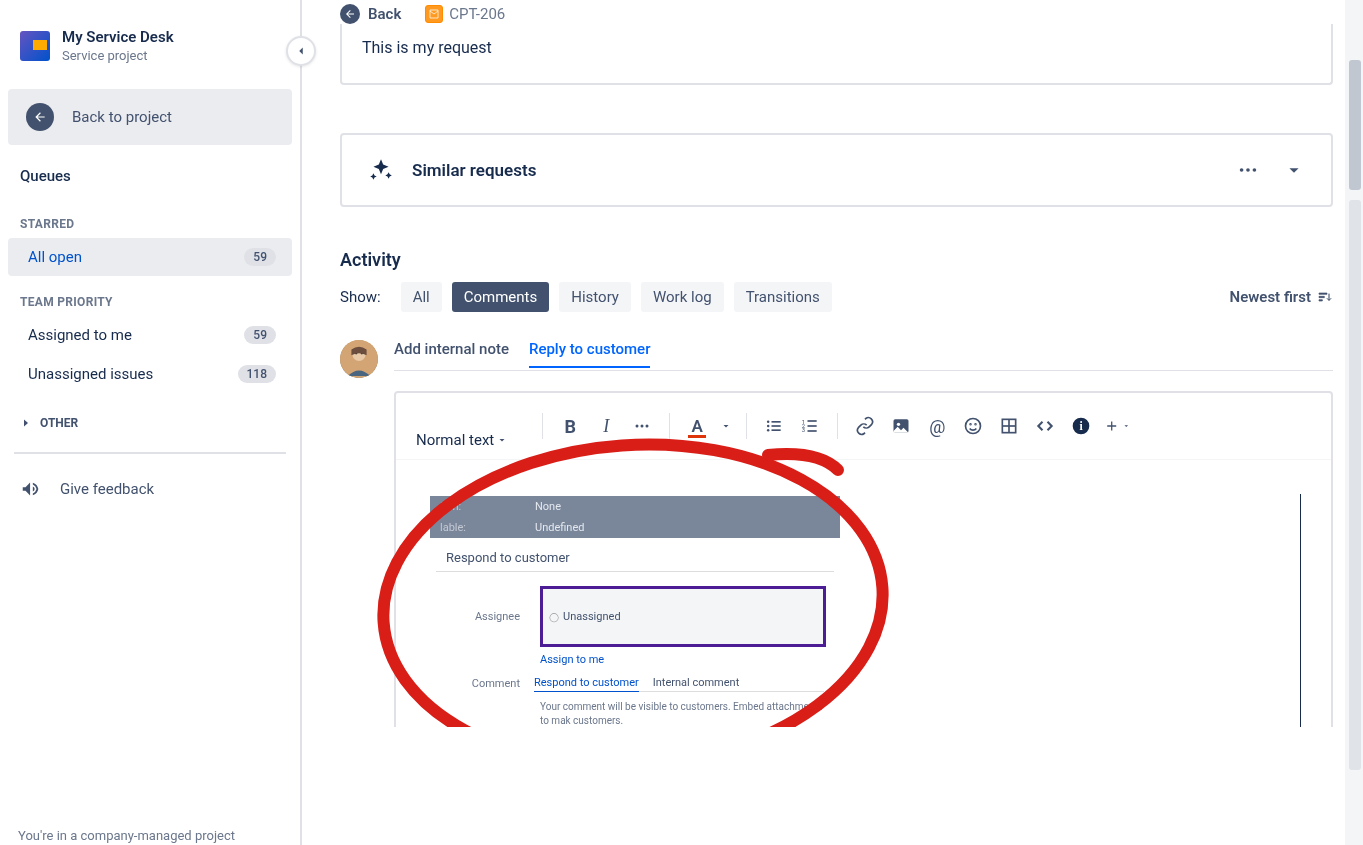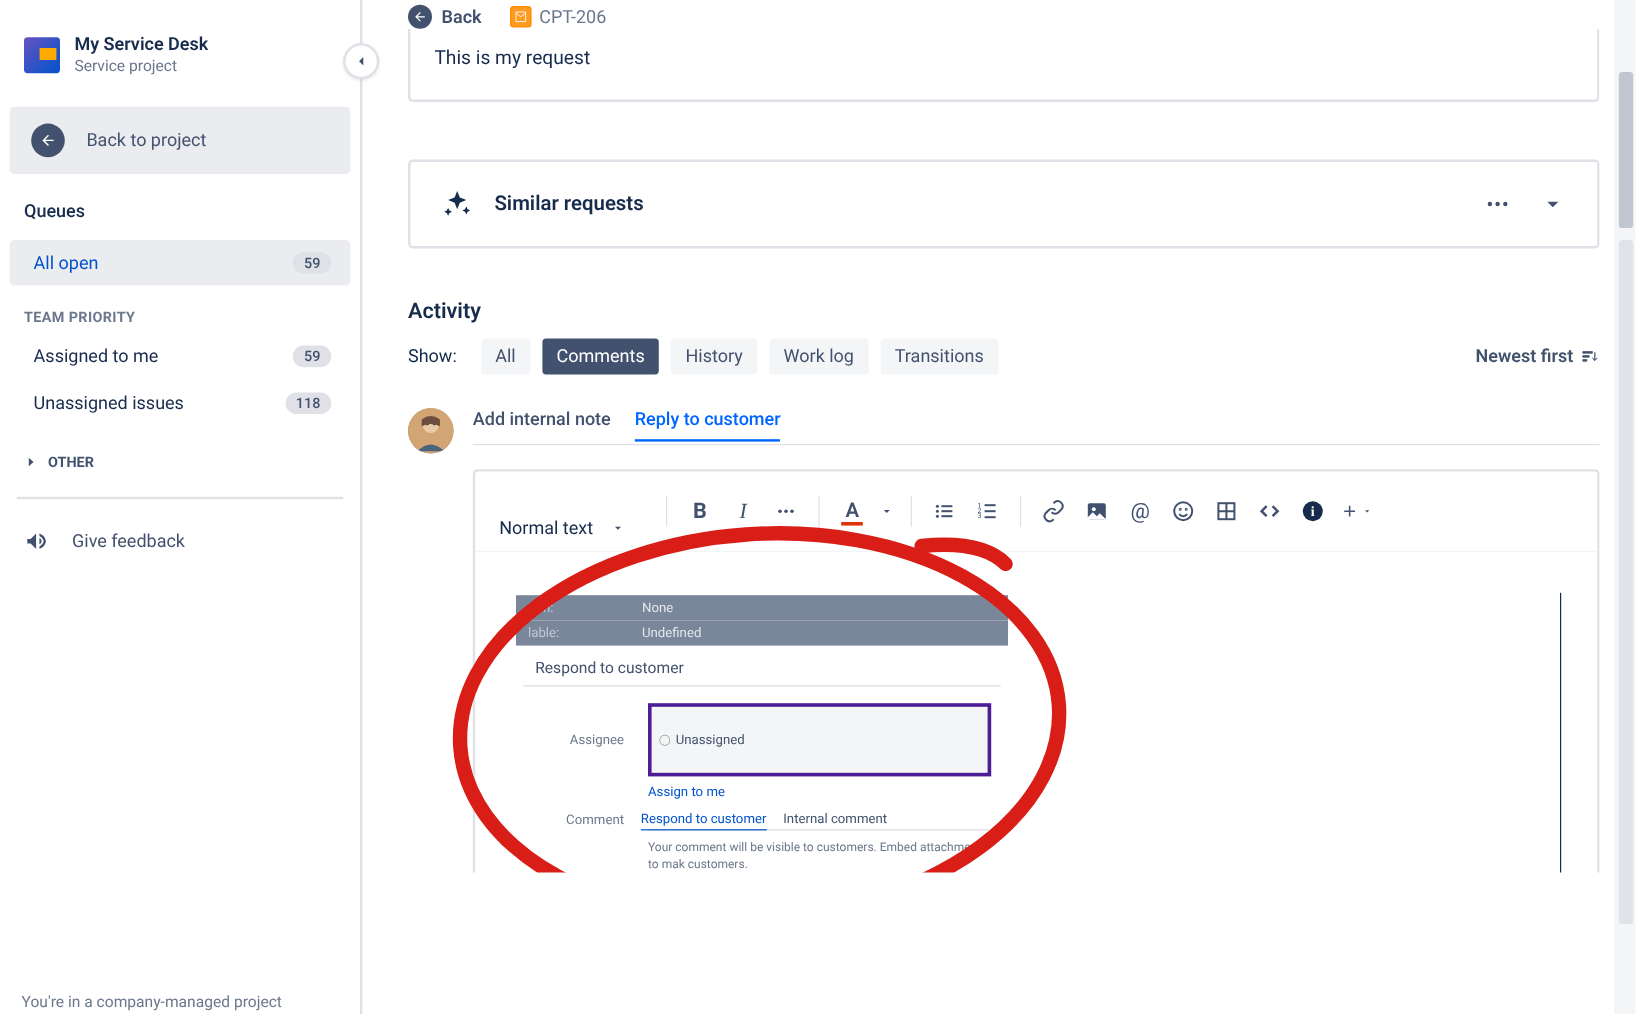--- a/index.html
+++ b/index.html
@@ -253,21 +253,21 @@
       margin-top: 20px;
     }
     .toolbar {
       display: flex;
       align-items: center;
       padding: 10px 20px;
       gap: 0;
       border-bottom: 1px solid #F4F5F7;
     }
     .tb-text-style {
-      display: flex; align-items: center; gap: 15px;
+      display: flex; align-items: center; gap: 2px;
       font-size: 15px; color: #172B4D; cursor: pointer;
       padding-right: 20px;
       margin-top: 28px;
     }
     .tb-sep { width: 1px; height: 26px; background: #DFE1E6; margin: 0 14px; }
     .tb-btn {
       width: 26px; height: 26px;
       display: flex; align-items: center; justify-content: center;
       cursor: pointer; color: #42526E;
       border-radius: 3px;
@@ -373,20 +373,21 @@
     <div class="back-project-icon">
       <svg width="14" height="14" viewBox="0 0 24 24" fill="#fff">
           <path d="M20 11H7.8l5.6-5.6L12 4l-8 8 8 8 1.4-1.4L7.8 13H20z"></path>
         </svg>
     </div>
     <span class="back-project-text">Back to project</span>
   </div>
 
   <div class="queues-link">Queues</div>
 
+  <div class="section-label">STARRED</div>
   <div class="sidebar-item active">
     <span class="label">All open</span>
     <span class="count-badge">59</span>
   </div>
 
   <div class="section-label">TEAM PRIORITY</div>
   <div class="sidebar-item">
     <span class="label">Assigned to me</span>
     <span class="count-badge">59</span>
   </div>

